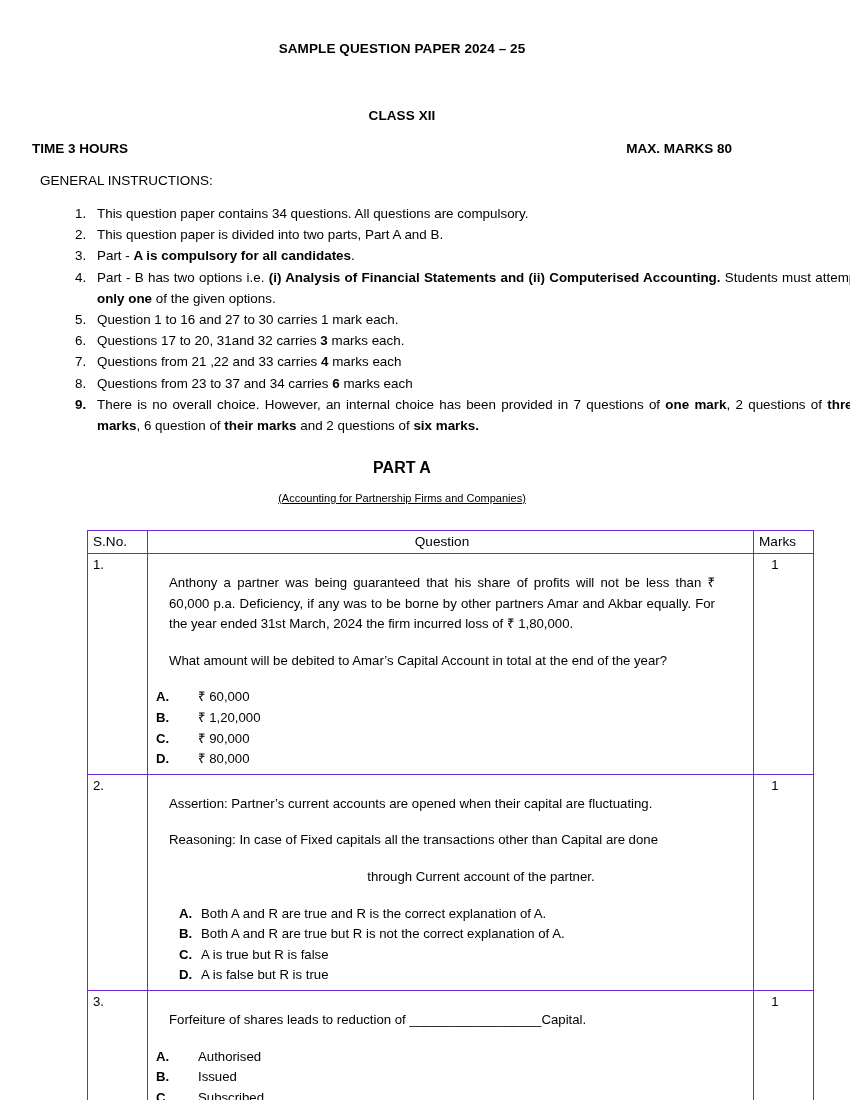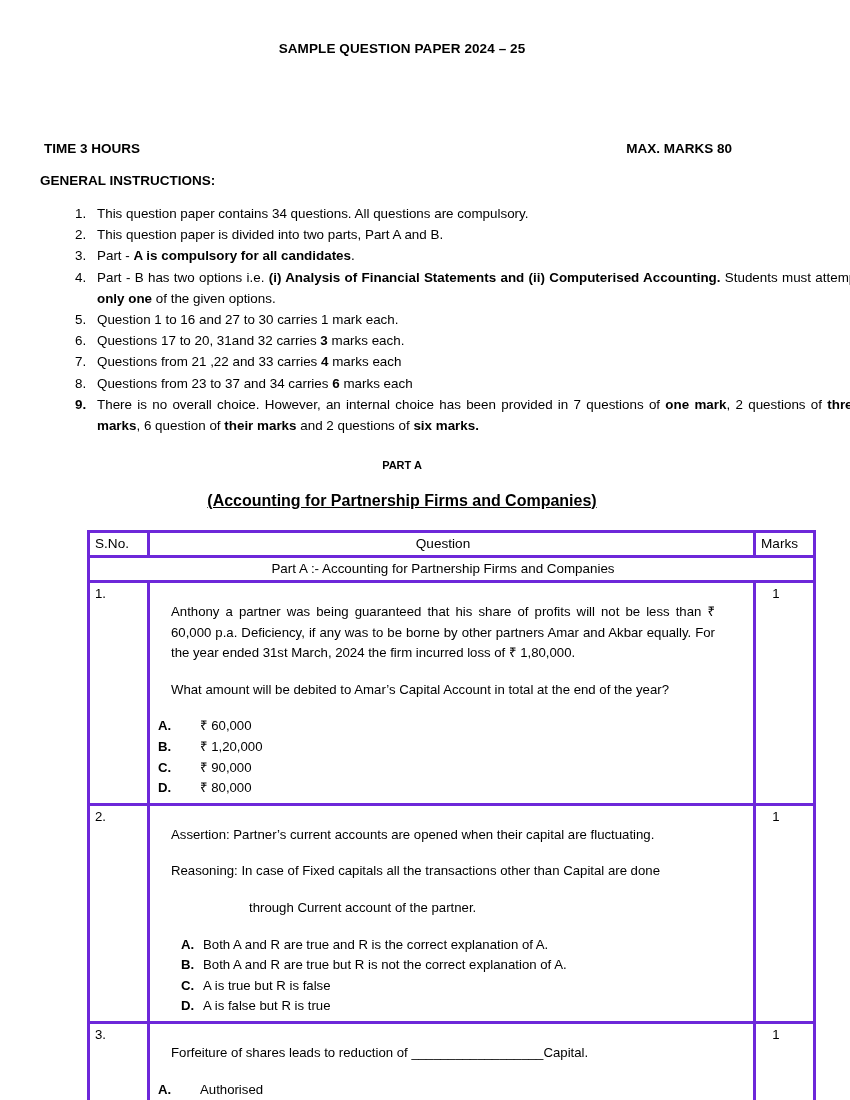--- a/index.html
+++ b/index.html
@@ -29,34 +29,34 @@
     font-weight: bold;
     font-size: 13.5px;
     letter-spacing: 0.1px;
   }
   .hdr-line-1 { position: absolute; left: 0; right: 0; top: 41px; }
   .hdr-line-2 { position: absolute; left: 0; right: 0; top: 75px; }
   .hdr-line-3 { position: absolute; left: 0; right: 0; top: 108px; }
 
   .timerow {
     position: absolute;
-    left: 44px;
+    left: 32px;
     right: 72px;
     top: 141px;
     display: flex;
     justify-content: space-between;
     font-weight: bold;
     font-size: 13.5px;
   }
 
   .gen-instr {
     position: absolute;
     left: 40px;
     top: 173px;
-    font-weight: bold;
+    font-weight: normal;
     font-size: 13.5px;
   }
 
   
   ol.instr {
     position: absolute;
     left: 40px;
     top: 203px;
     width: 770px;
     margin: 0;
@@ -78,44 +78,44 @@
   .just { text-align: justify; text-justify: inter-word; }
   b, strong { font-weight: bold; }
 
   
   .part-a-title {
     position: absolute;
     left: 0; right: 0;
     top: 459px;
     text-align: center;
     font-weight: bold;
-    font-size: 11px;
+    font-size: 16px;
   }
   .part-a-sub {
     position: absolute;
     left: 0; right: 0;
     top: 492px;
     text-align: center;
-    font-weight: bold;
-    font-size: 16px;
+    font-weight: normal;
+    font-size: 11px;
   }
   .part-a-sub span { text-decoration: underline; }
 
   
   table.qtable {
     position: absolute;
     left: 87px;
     top: 530px;
     width: 726px;
     border-collapse: collapse;
     font-size: 13.2px;
     table-layout: fixed;
   }
   table.qtable td, table.qtable th {
-    border: 3px solid #6d28d9;
+    border: 1px solid #6d28d9;
     vertical-align: top;
     padding: 3px 22px 4px 5px;
     font-weight: normal;
   }
   col.c-sno   { width: 60px; }
   col.c-q     { width: 606px; }
   col.c-marks { width: 60px; }
 
   th.head {
     text-align: center;
@@ -165,28 +165,29 @@
   ul.opts li {
     display: flex;
     line-height: 20.6px;
   }
   ul.opts.wide li .ol { width: 42px; font-weight: bold; flex: none; }
   ul.opts.wide { padding-left: 3px; }
 
   ul.opts.narrow { padding-left: 26px; }
   ul.opts.narrow li .ol { width: 22px; font-weight: bold; flex: none; }
 
-  .indent-sub { display: block; padding-left: 78px; }
+  .indent-sub { display: block; padding-left: 78px; text-align: center; }
 </style>
 </head>
 <body>
 
 <div class="page">
 
   <div class="hdr hdr-line-1">SAMPLE QUESTION PAPER 2024 – 25</div>
+  <div class="hdr hdr-line-3">CLASS XII</div>
 
   <div class="timerow">
     <span>TIME 3 HOURS</span>
     <span>MAX. MARKS 80</span>
   </div>
 
   <div class="gen-instr">GENERAL INSTRUCTIONS:</div>
 
   <ol class="instr" id="instr-list">
       <li class="just"><span>This question paper contains 34 questions. All questions are compulsory.</span></li>
@@ -208,23 +209,20 @@
       <col class="c-sno">
       <col class="c-q">
       <col class="c-marks">
     </colgroup>
     <thead>
       <tr>
         <th class="head">S.No.</th>
         <th class="head">Question</th>
         <th class="head">Marks</th>
       </tr>
-      <tr>
-        <td class="part-head" colspan="3">Part A :- Accounting for Partnership Firms and Companies</td>
-      </tr>
     </thead>
     <tbody id="qtable-body">
         <tr>
           <td class="sno">1.</td>
           <td class="qcell">
             <p class="justify">Anthony a partner was being guaranteed that his share of profits will not be less than ₹ 60,000 p.a. Deficiency, if any was to be borne by other partners Amar and Akbar equally. For the year ended 31st March, 2024 the firm incurred loss of ₹ 1,80,000.</p>
             <p>What amount will be debited to Amar’s Capital Account in total at the end of the year?</p>
             <ul class="opts wide">
               <li>
                 <span class="ol">A.</span>

